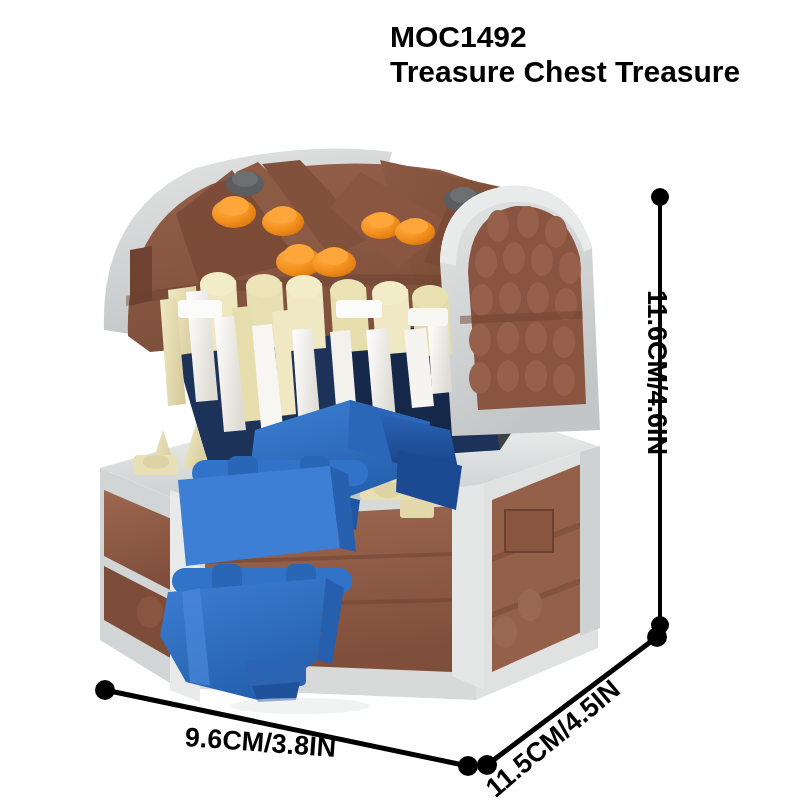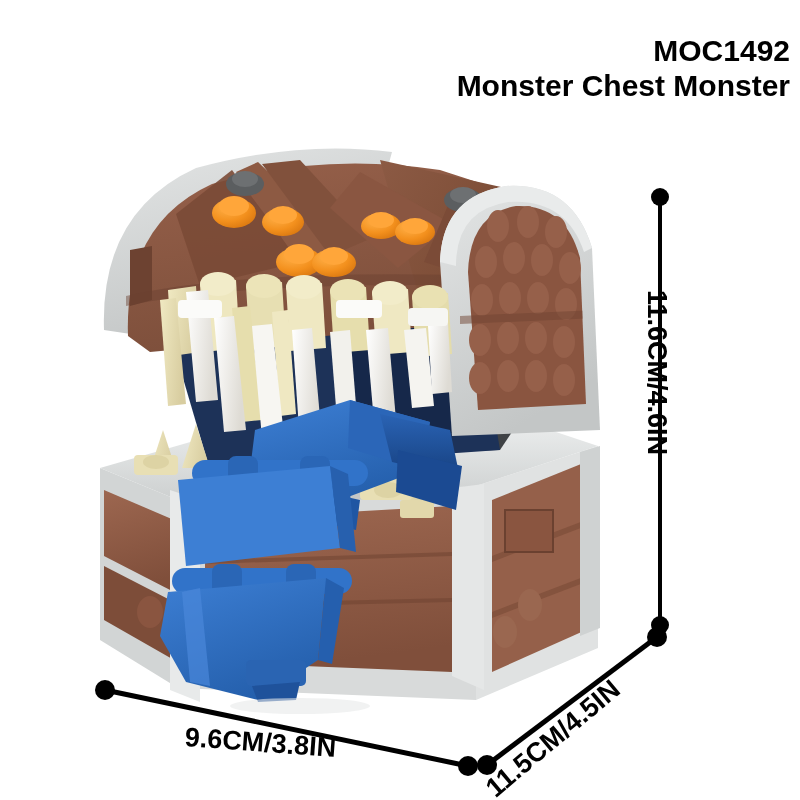--- a/index.html
+++ b/index.html
@@ -16,23 +16,23 @@
     width: 800px;
     height: 800px;
     background: #ffffff;
     overflow: hidden;
   }
 
   
   #title-block {
     position: absolute;
     left: 390px;
-    top: 34px;
+    top: 20px;
     width: 400px;
-    text-align: right;
+    text-align: left;
     line-height: 1.16;
   }
   #title-block .tline {
     font-size: 30px;
     font-weight: bold;
     color: #000000;
     letter-spacing: 0px;
     white-space: nowrap;
   }
 
@@ -80,21 +80,21 @@
     transform: rotate(-40deg);
   }
 </style>
 </head>
 <body>
 
 <div id="page">
 
   <div id="title-block">
     <div class="tline">MOC1492</div>
-    <div class="tline">Monster Chest Monster</div>
+    <div class="tline">Treasure Chest Treasure</div>
   </div>
 
   <div id="product">
     <svg width="800" height="800" viewBox="0 0 800 800">
       <defs>
         <linearGradient id="gLidBrown" x1="0" y1="0" x2="0.3" y2="1">
           <stop offset="0%" stop-color="#96604a"></stop>
           <stop offset="100%" stop-color="#7d4f3b"></stop>
         </linearGradient>
         <linearGradient id="gLidBrown2" x1="0" y1="0" x2="1" y2="0.6">

